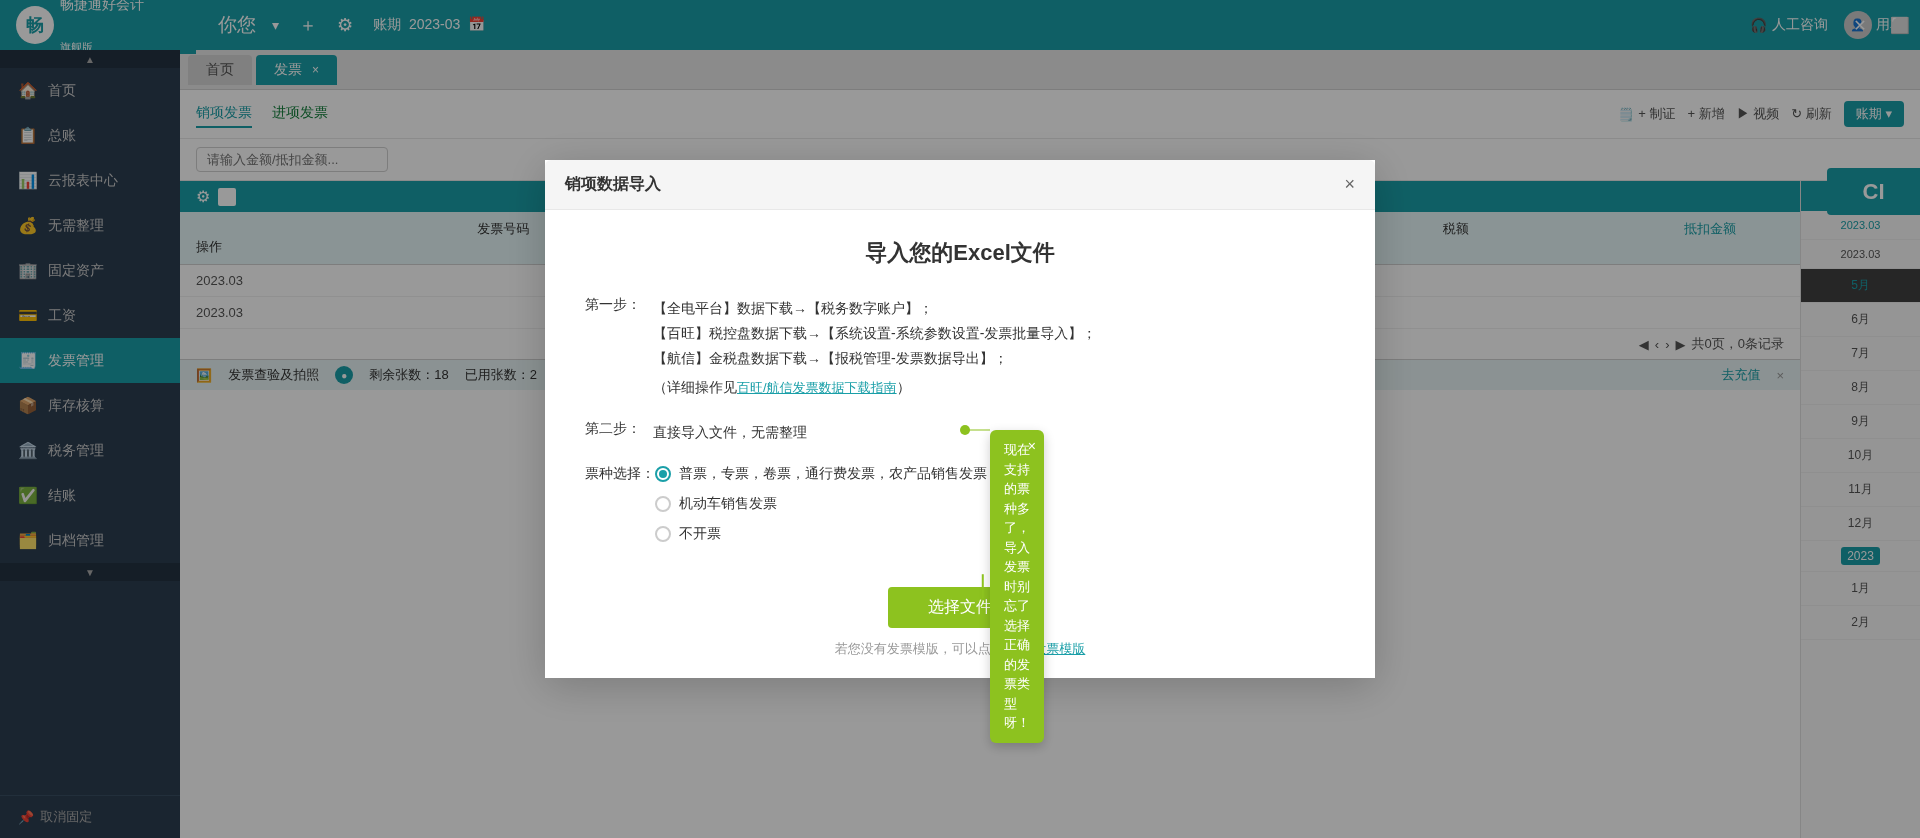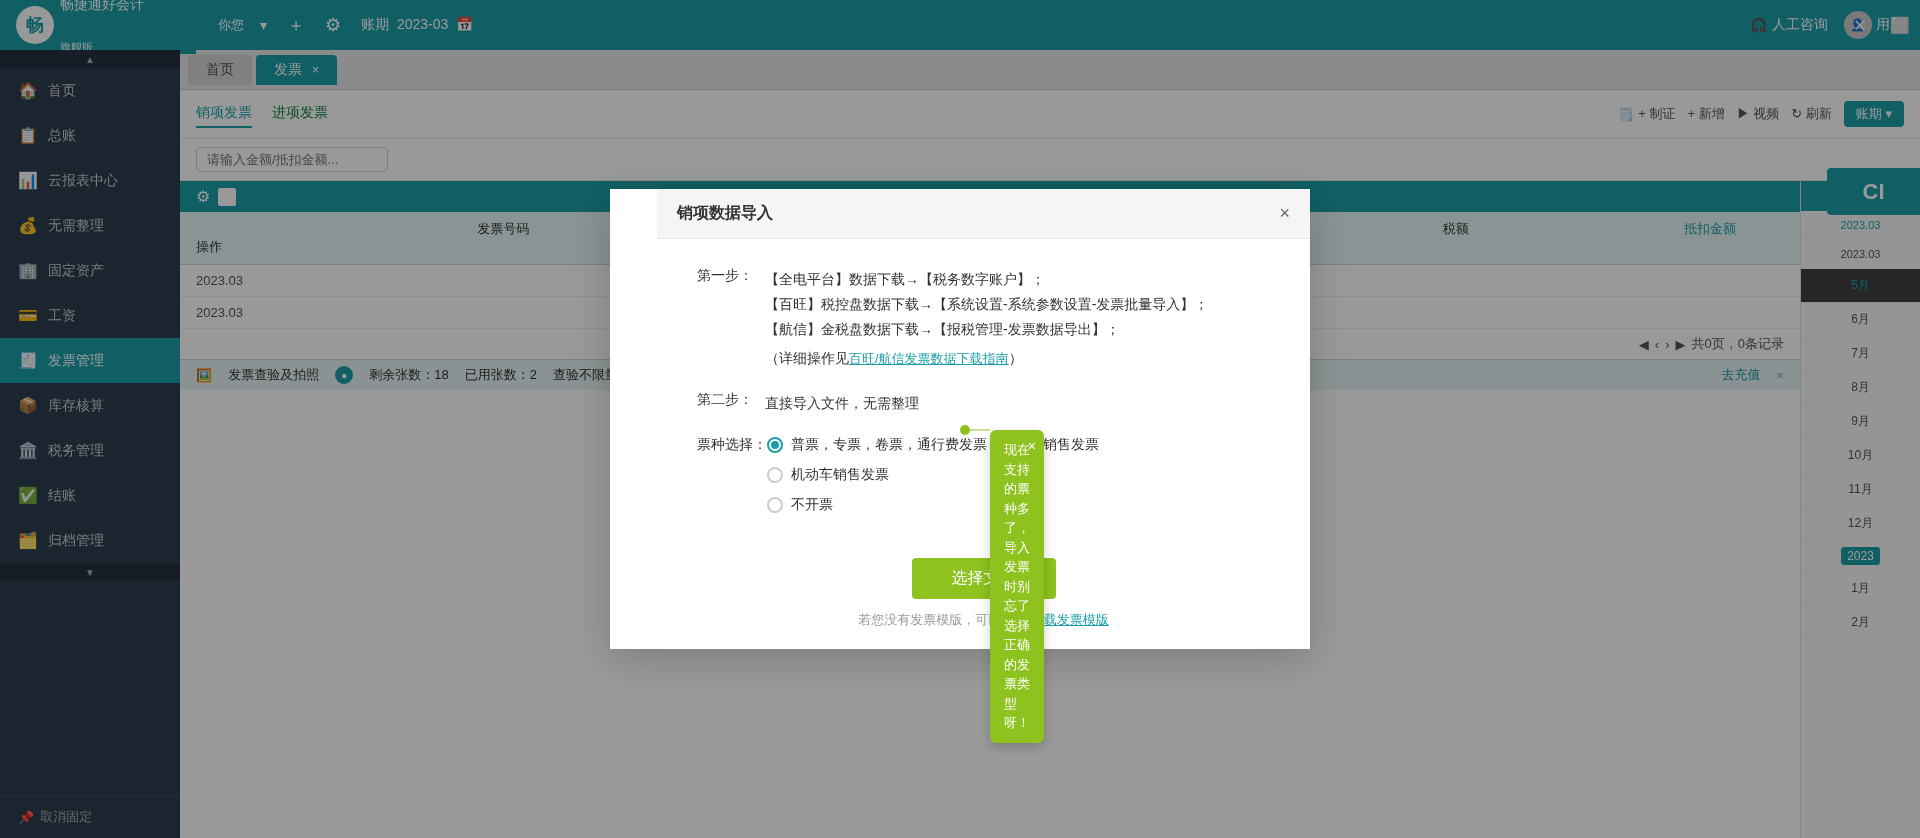--- a/index.html
+++ b/index.html
@@ -22,21 +22,21 @@
     }
     .logo-icon {
       width: 38px; height: 38px;
       background: white;
       border-radius: 50%;
       display: flex; align-items: center; justify-content: center;
       color: #1a9fa8;
       font-size: 18px; font-weight: bold;
     }
     .logo-text { color: white; font-size: 14px; line-height: 1.2; }
-    .topbar-user { color: white; font-size: 13px; margin-left: 10px; text-align: center; }
+    .topbar-user { color: white; font-size: 19px; margin-left: 10px; text-align: center; }
     .topbar-arrow { color: white; margin-left: 4px; }
     .topbar-plus, .topbar-gear { color: white; font-size: 18px; margin-left: 8px; cursor: pointer; }
     .topbar-period { color: white; margin-left: 8px; }
     .topbar-right { margin-left: auto; display: flex; align-items: center; gap: 16px; }
     .topbar-consult { color: white; display: flex; align-items: center; gap: 4px; }
     .topbar-userinfo { color: white; display: flex; align-items: center; gap: 4px; }
     .user-avatar { width: 28px; height: 28px; border-radius: 50%; background: #ccc; display:flex;align-items:center;justify-content:center; color:#666; font-size:12px; }
 
     
     .layout { display: flex; height: calc(838px - 50px); }
@@ -257,26 +257,25 @@
       top: 0; left: 0; right: 0; bottom: 0;
       background: rgba(0,0,0,0.4);
       display: flex;
       align-items: center;
       justify-content: center;
       z-index: 1000;
     }
     .modal {
       background: white;
       border-radius: 0;
-      width: 700px;
+      width: 830px;
       max-height: 660px;
       box-shadow: 0 8px 40px rgba(0,0,0,0.2);
       display: flex;
       flex-direction: column;
-      padding-left: 47px;
     }
     .modal-header {
       display: flex;
       align-items: center;
       justify-content: space-between;
       padding: 14px 20px;
       border-bottom: 1px solid #e8e8e8;
       background: #f5f5f5;
       border-radius: 6px 6px 0 0;
     }
@@ -611,20 +610,21 @@
 
 <div class="modal-overlay">
   <div class="modal">
 
     <div class="modal-header">
       <span class="modal-title">销项数据导入</span>
       <span class="modal-close">×</span>
     </div>
 
     <div class="modal-body">
+      <div class="modal-main-title">导入您的Excel文件</div>
 
       <div class="step">
         <div class="step-row">
           <span class="step-label">第一步：</span>
           <div class="step-content">
             <div>【全电平台】数据下载→【税务数字账户】；</div>
             <div>【百旺】税控盘数据下载→【系统设置-系统参数设置-发票批量导入】；</div>
             <div>【航信】金税盘数据下载→【报税管理-发票数据导出】；</div>
             <div style="margin-top:4px;">
               （详细操作见<a class="step-link">百旺/航信发票数据下载指南</a>）

